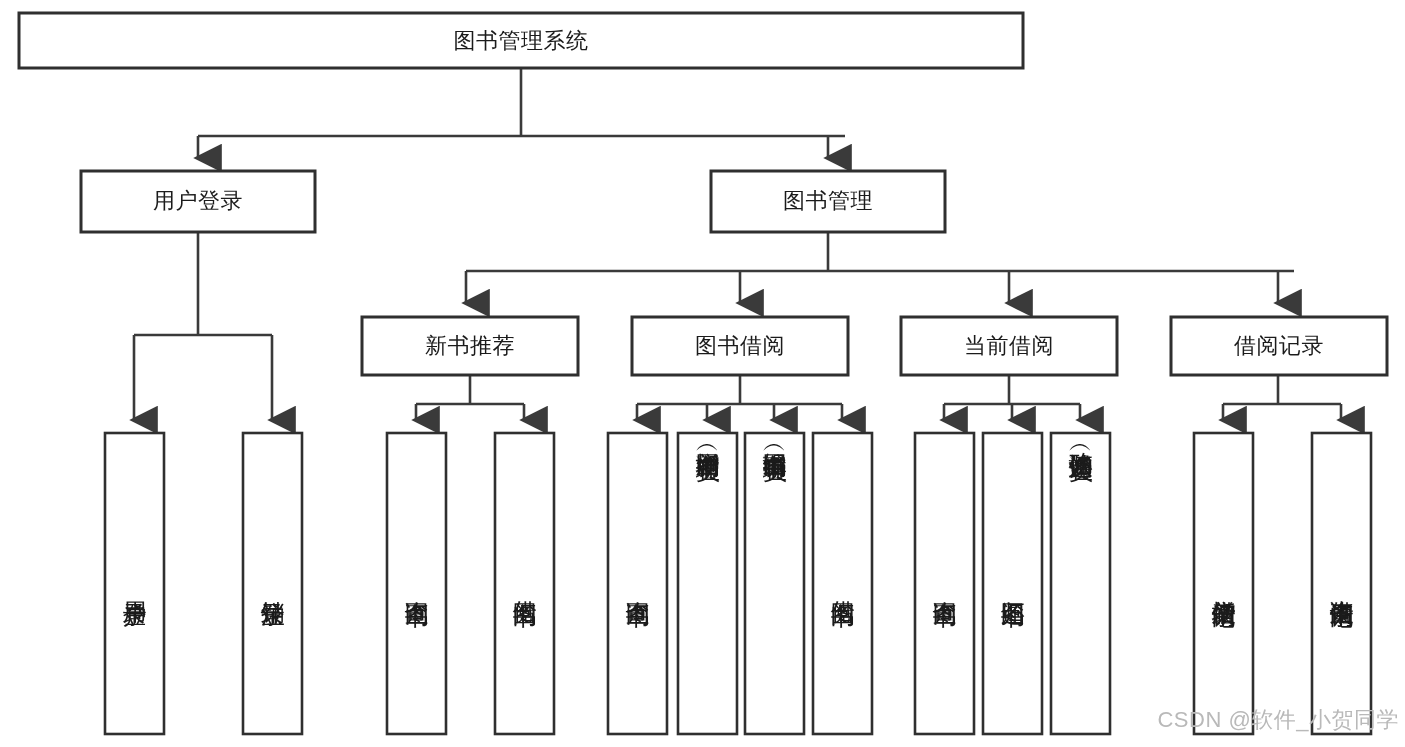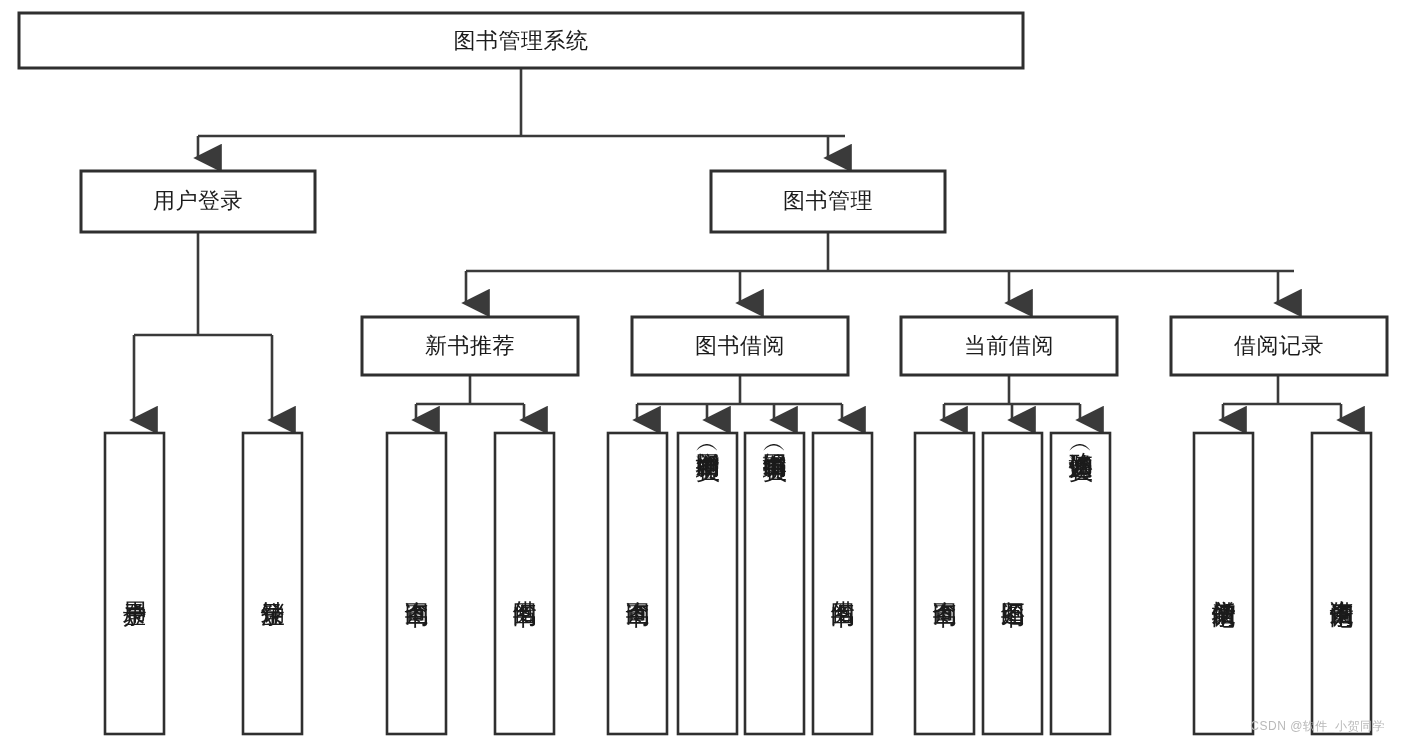--- a/index.html
+++ b/index.html
@@ -36,24 +36,24 @@
     text-orientation:upright;
     font-family:"Liberation Sans","DejaVu Sans",sans-serif;
     font-size:24px;
     color:#1b1b1b;
     line-height:1.02;
     letter-spacing:1px;
     white-space:nowrap;
   }
   .watermark{
     position:absolute;
-    right:20px;
+    right:6px;
     bottom:2px;
     font-family:"Liberation Sans","DejaVu Sans",sans-serif;
-    font-size:12px;
+    font-size:22px;
     color:#b9b9b9;
     letter-spacing:0.5px;
     white-space:nowrap;
     user-select:none;
   }
 </style>
 </head>
 <body>
 
 <div id="stage">

